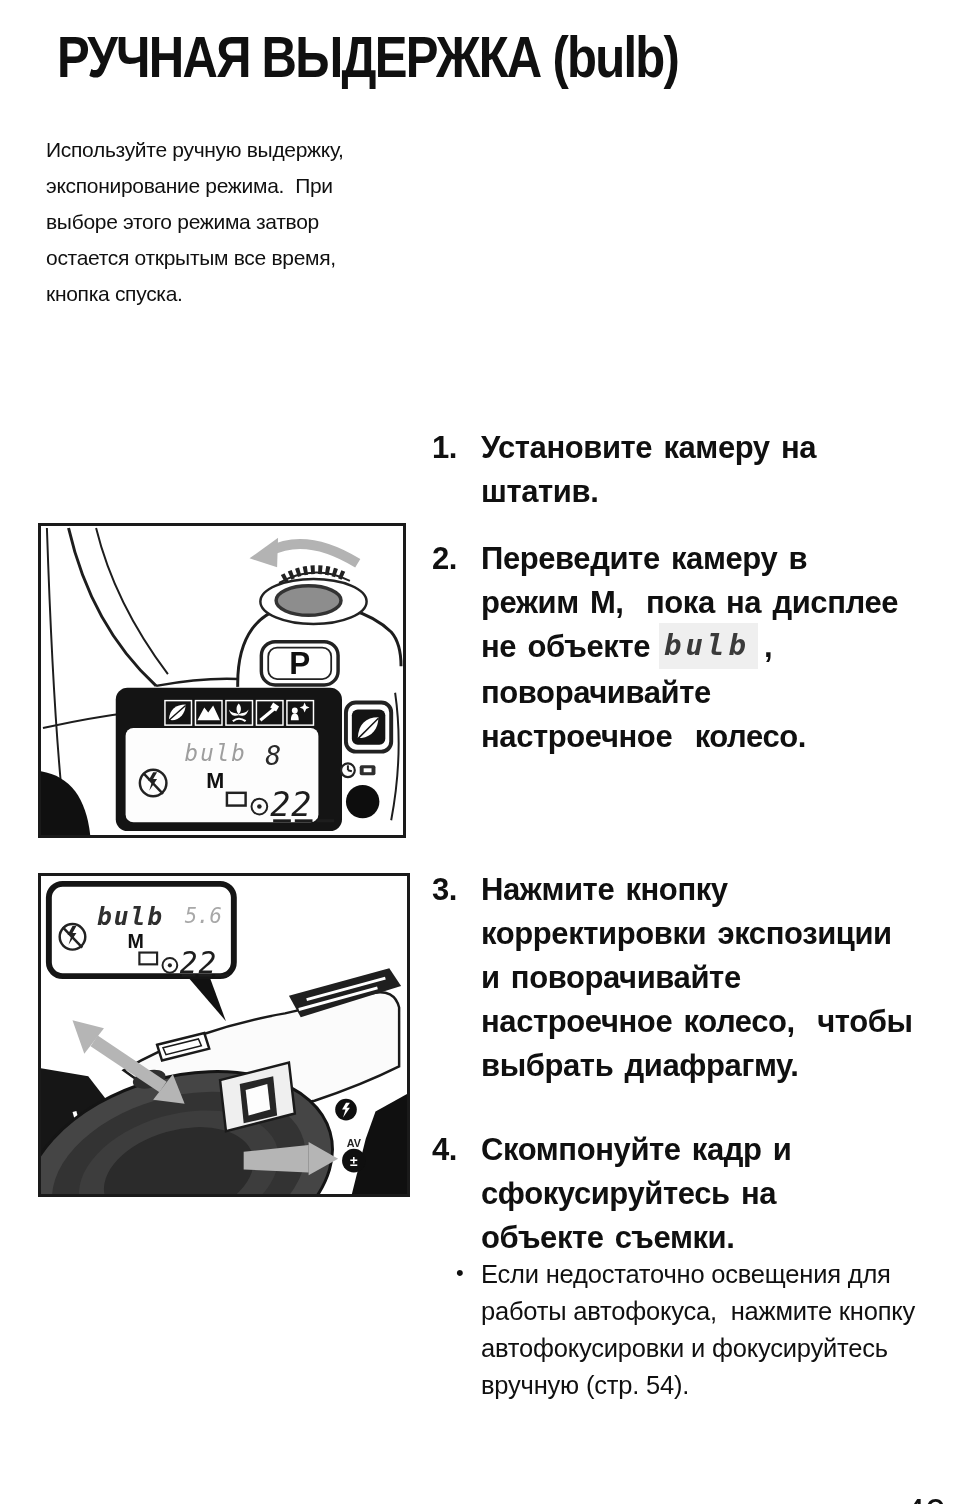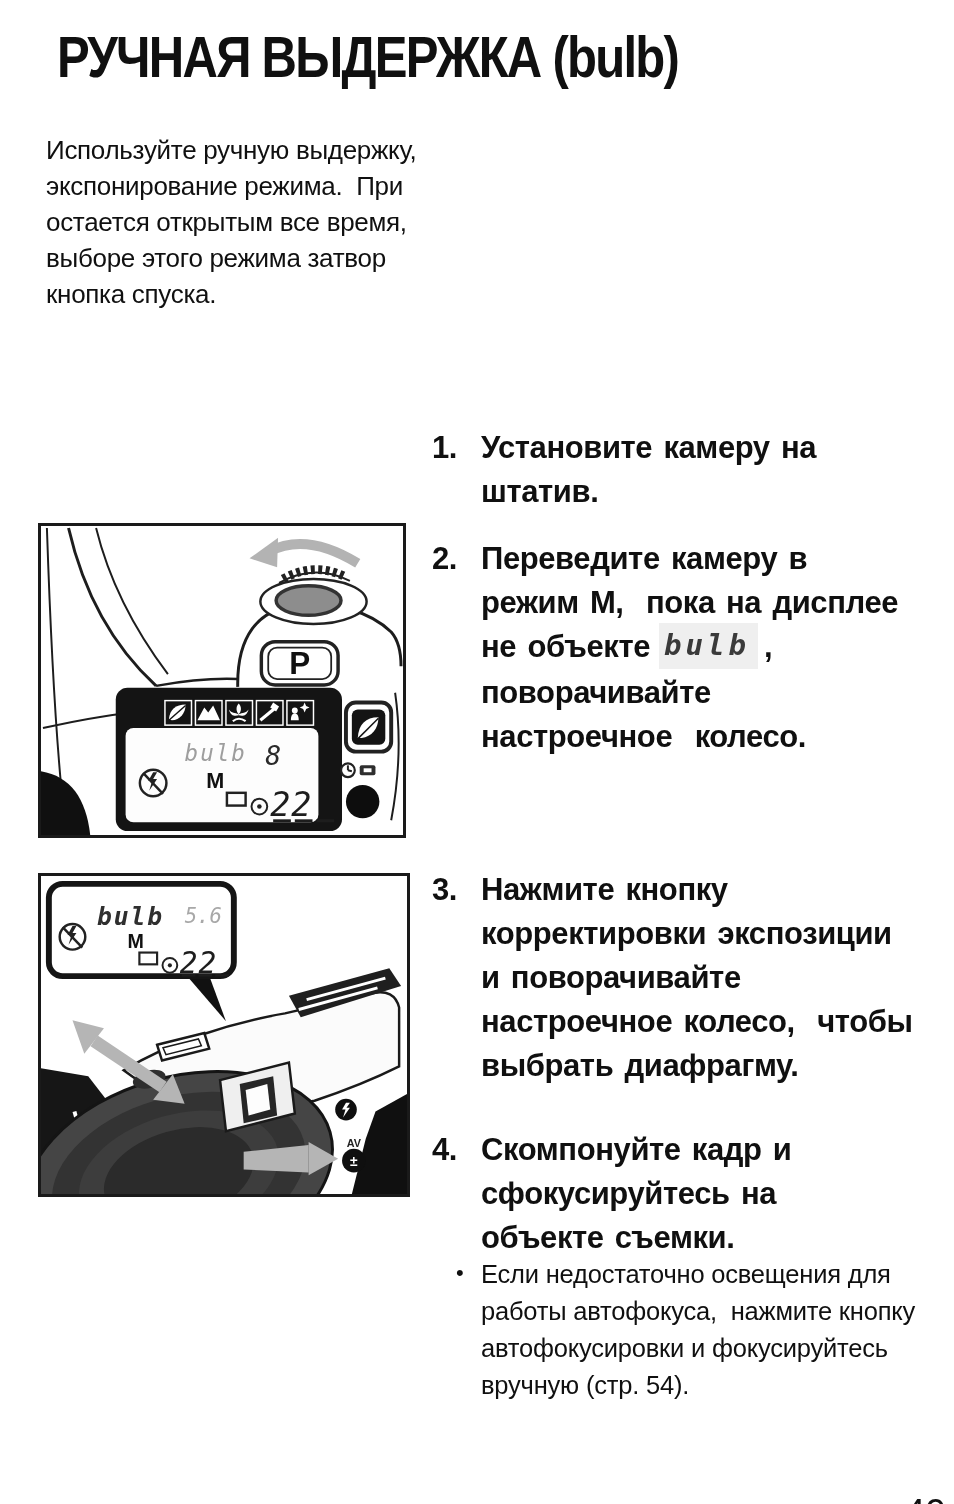--- a/index.html
+++ b/index.html
@@ -9,21 +9,21 @@
     font-family:"Liberation Sans",sans-serif;
   }
   .pre{white-space:pre;}
   .page-title{
     position:absolute;left:57px;top:24px;
     font-size:57px;font-weight:bold;letter-spacing:-2px;white-space:nowrap;
     transform:scaleX(.86);transform-origin:0 0;
   }
   .intro{
     position:absolute;left:46px;top:132px;width:470px;
-    font-size:26px;line-height:36px;letter-spacing:-.3px;
+    font-size:21px;line-height:36px;letter-spacing:-.3px;
   }
   .step{
     position:absolute;left:432px;width:524px;
     font-size:31px;font-weight:bold;line-height:44px;
     letter-spacing:-.4px;word-spacing:3px;
   }
   .step .num{position:absolute;left:0;top:0;}
   .step .stepbody{margin-left:49px;}
   #step-1{top:426px;}
   #step-2{top:537px;}
@@ -53,22 +53,22 @@
   }
 </style>
 </head>
 <body>
 
 <div class="page-title">РУЧНАЯ ВЫДЕРЖКА (bulb)</div>
 
 <div class="intro">
   <div class="pre">Используйте ручную выдержку,</div>
   <div class="pre">экспонирование режима.  При</div>
+  <div class="pre">выборе этого режима затвор</div>
   <div class="pre">остается открытым все время,</div>
-  <div class="pre">выборе этого режима затвор</div>
   <div class="pre">кнопка спуска.</div>
 </div>
 
 <div class="step" id="step-1">
   <span class="num">1.</span>
   <div class="stepbody">
     <div class="pre">Установите камеру на</div>
     <div class="pre">штатив.</div>
   </div>
 </div>

